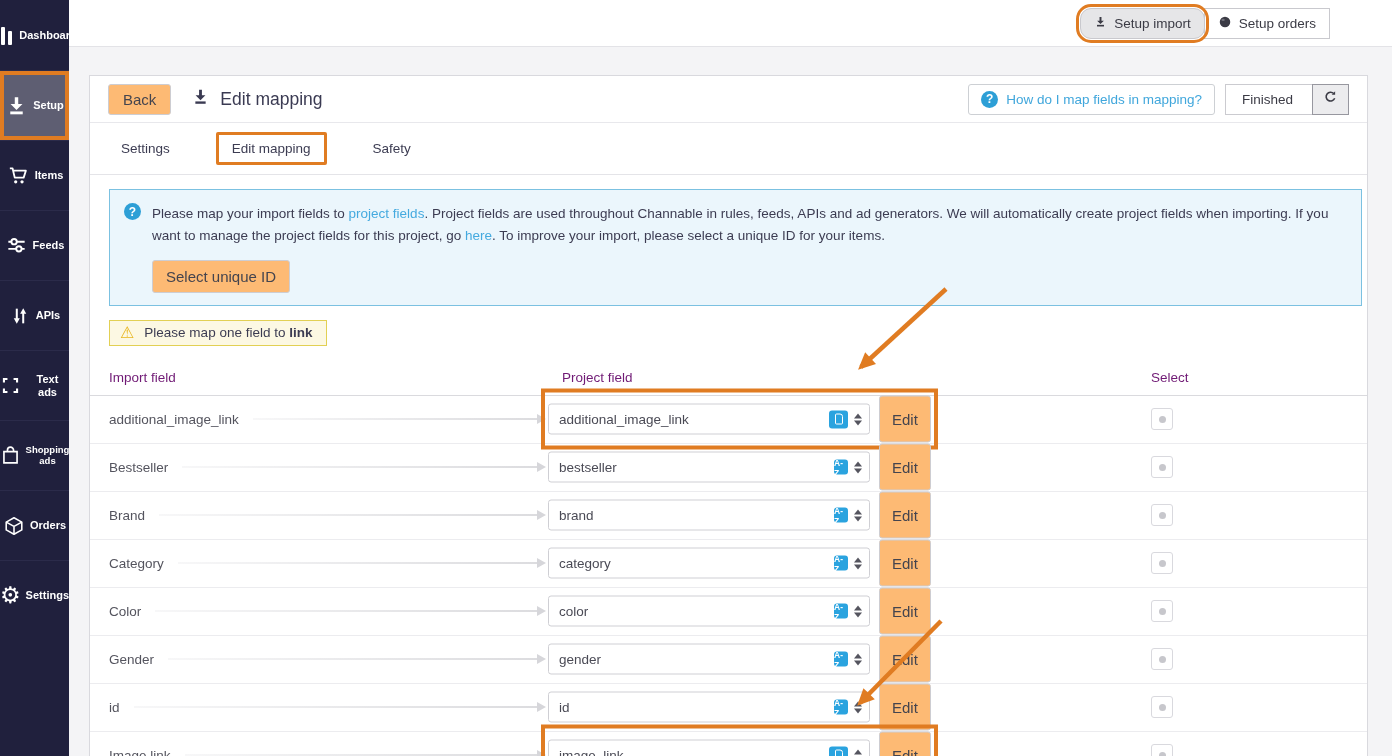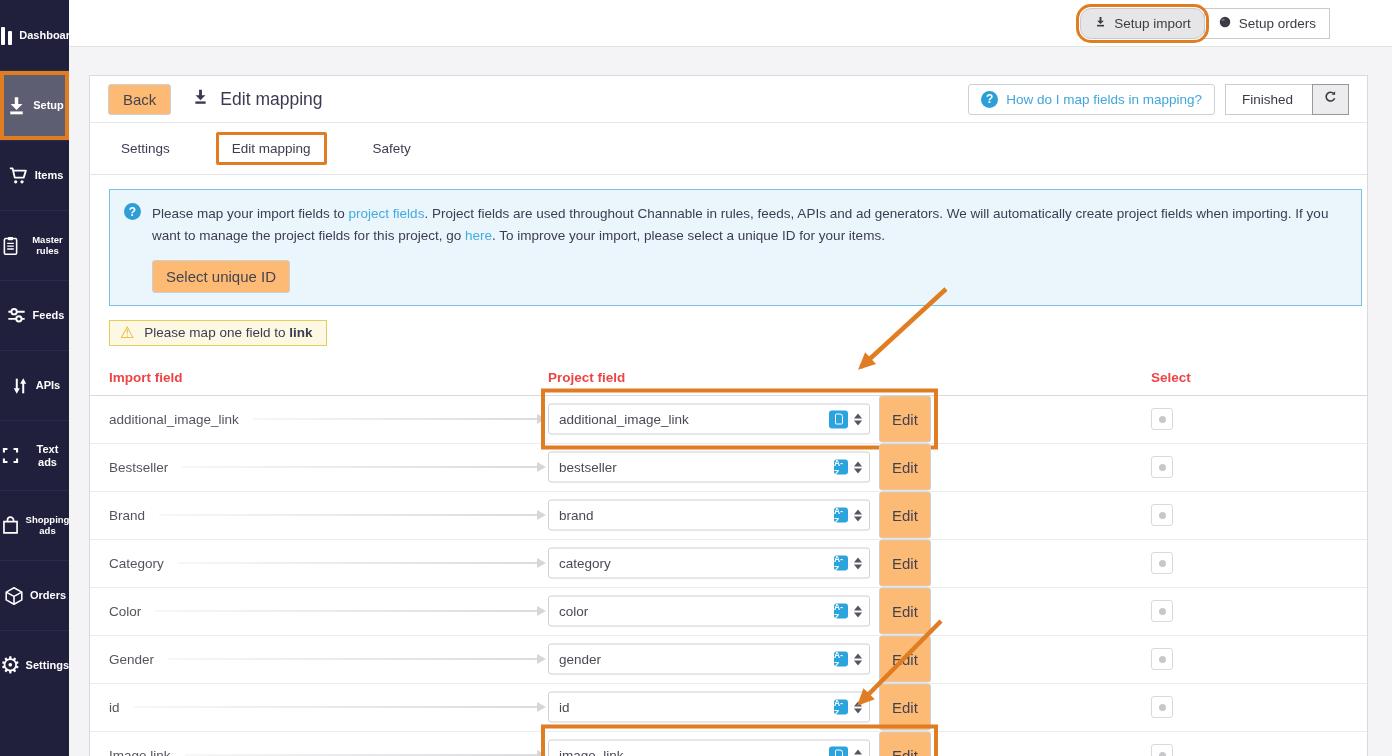--- a/index.html
+++ b/index.html
@@ -47,22 +47,22 @@
   
   .info-box { margin:14px 5px 0 19px; background:#ebf6fc; border:1px solid #7bc1e1; padding:13px 16px 12px 14px; display:flex; gap:11px; }
   .info-text { font-size:13.5px; line-height:1.65; color:#3c3c52; }
   .link { color:#45aadf; cursor:pointer; }
   .select-id-btn { display:block; margin-top:12px; padding:7px 13px; }
   .warn-box { display:inline-flex; align-items:center; gap:10px; margin:14px 0 0 19px; background:#fcf8e3; border:1px solid #e2d054; padding:4px 14px 4px 10px; font-size:13.5px; color:#3c3c52; }
   .warn-icon { color:#e8b61e; font-size:16px; line-height:1; }
 
   
   .thead { position:relative; height:34px; margin-top:16px; border-bottom:1px solid #dadade; }
-  .thead span { position:absolute; top:8px; font-size:13.5px; font-weight:bold; color:#ef4444; }
-  .th-import { left:19px; } .th-project { left:458px; } .th-select { left:1061px; }
+  .thead span { position:absolute; top:8px; font-size:13.5px; font-weight:normal; color:#701a75; }
+  .th-import { left:19px; } .th-project { left:472px; } .th-select { left:1061px; }
   .trow { position:relative; height:48px; border-bottom:1px solid #ececef; }
   .cell-import { position:absolute; left:19px; top:0; bottom:0; width:437px; display:flex; align-items:center; }
   .fname { font-size:13.5px; color:#54545e; margin-right:14px; white-space:nowrap; }
   .flow-arrow { flex:1; display:flex; align-items:center; }
   .flow-line { flex:1; height:2px; background:linear-gradient(to right,#f7f7f8,#dcdcdf); }
   .flow-head { width:0; height:0; border-top:5px solid transparent; border-bottom:5px solid transparent; border-left:9px solid #d6d6da; }
   .dropdown-group { position:absolute; left:458px; top:50%; transform:translateY(-50%); display:flex; gap:9px; align-items:center; }
   .dropdown-group.annot { outline:4px solid #e07c22; outline-offset:3px; }
   .pf-select { width:322px; height:31px; border:1px solid #cfcfd4; border-radius:3px; background:#fff; display:flex; align-items:center; padding:0 7px 0 10px; cursor:pointer; }
   .pf-text { flex:1; font-size:13.5px; color:#4a4a55; }
@@ -108,30 +108,20 @@
     <div class="side-item">
       <span class="sicon">
         <svg width="24" height="23" viewBox="0 0 24 24">
             <path d="M3.5 4.5h2.8l2.3 9.7h9.3l2.3-7.2H7.3" fill="none" stroke="#fff" stroke-width="1.9" stroke-linejoin="round"></path>
             <circle cx="9.6" cy="18.6" r="1.7" fill="#fff"></circle>
             <circle cx="16.2" cy="18.6" r="1.7" fill="#fff"></circle>
           </svg>
       </span>
       <span class="slabel">Items</span>
     </div>
-    <div class="side-item small">
-      <span class="sicon">
-        <svg width="21" height="22" viewBox="0 0 24 24">
-            <rect x="5" y="3.5" width="14" height="18" rx="1.5" fill="none" stroke="#fff" stroke-width="1.8"></rect>
-            <rect x="9" y="1.8" width="6" height="3.6" rx="1" fill="#fff"></rect>
-            <path d="M8.2 9h7.6M8.2 12.2h7.6M8.2 15.4h7.6" stroke="#fff" stroke-width="1.5"></path>
-          </svg>
-      </span>
-      <span class="slabel">Master rules</span>
-    </div>
     <div class="side-item">
       <span class="sicon">
         <svg width="23" height="23" viewBox="0 0 24 24">
             <path d="M3.5 8h17M3.5 15.5h17" stroke="#fff" stroke-width="2"></path>
             <circle cx="9.5" cy="8" r="2.8" fill="#20203d" stroke="#fff" stroke-width="2"></circle>
             <circle cx="14.5" cy="15.5" r="2.8" fill="#20203d" stroke="#fff" stroke-width="2"></circle>
           </svg>
       </span>
       <span class="slabel">Feeds</span>
     </div>

